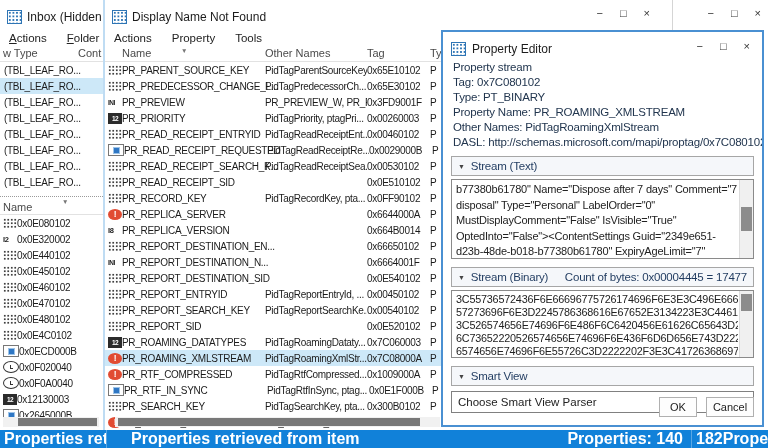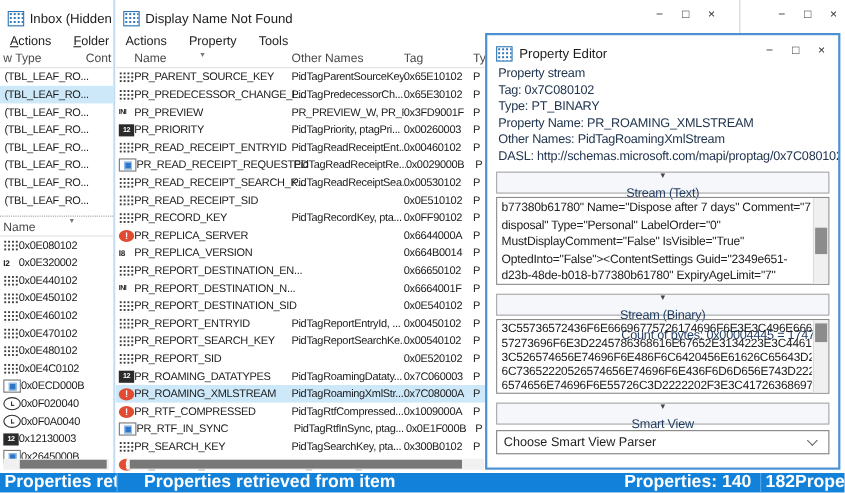--- a/index.html
+++ b/index.html
@@ -52,21 +52,21 @@
   
   .hsb{position:absolute;height:10px;background:#f1f1f1;bottom:3px;}
   .hsb .thumb{position:absolute;top:1px;height:8px;background:#787878;}
   .vsb{position:absolute;right:0;top:0;bottom:0;width:13px;background:#f0f0f0;border-left:1px solid #dcdcdc;}
   .vsb .thumb{position:absolute;left:1px;right:1px;background:#8c8c8c;}
   
   .dialog{position:absolute;left:441px;top:30px;width:319px;height:393px;border:2px solid #4a90d2;background:#fff;z-index:10;}
   .dlg-title{height:24px;display:flex;align-items:flex-end;gap:6px;padding-left:8px;font-size:12px;position:relative;}
   .dlg-info{margin:4px 0 0 10px;font-size:11.5px;line-height:15px;color:#22364f;letter-spacing:-0.2px;white-space:nowrap;overflow:hidden;}
   .sect{margin:6px 8px 0;height:18px;border:1px solid #a6a6a6;background:#f5f7fa;display:flex;align-items:center;gap:6px;
-        padding:0 6px;font-size:11.5px;color:#1f3a5f;letter-spacing:-0.2px;flex-direction:column;}
+        padding:0 6px;font-size:11.5px;color:#1f3a5f;letter-spacing:-0.2px;}
   .sect .collapse{font-size:7px;color:#444;line-height:1;}
   .sect .count{margin-left:auto;}
   .tbox{position:relative;margin:3px 8px 0;border:1px solid #8a8a8a;overflow:hidden;padding:2px 15px 0 4px;
         font-size:11px;letter-spacing:-0.2px;color:#222;}
   .tbox .tline{white-space:nowrap;overflow:hidden;}
   .tbox-text{height:76px;line-height:15.5px;}
   .tbox-bin{height:64px;line-height:13px;font-size:10.8px;}
   .dd{position:relative;margin:5px 8px 0;height:20px;border:1px solid #808080;display:flex;align-items:center;
       padding-left:6px;font-size:11.5px;color:#222;}
   .chev{position:absolute;right:11px;top:5px;width:6px;height:6px;border-right:1.4px solid #666;border-bottom:1.4px solid #666;transform:rotate(45deg);}
@@ -435,20 +435,24 @@
 
     <div class="sect" style="margin-top:8px">
       <span class="collapse tri"></span>
       <span>Smart View</span>
     </div>
     <div class="dd">
       <span>Choose Smart View Parser</span>
       <span class="chev"></span>
     </div>
 
+    <div class="btnrow">
+      <div class="btn btn-ok">OK</div>
+      <div class="btn btn-cancel">Cancel</div>
+    </div>
   </div>
 
   <div class="statusbar">
     <div class="seg seg1">
       <span>Properties retrieved</span>
     </div>
     <div class="seg seg2">
       <span>Properties retrieved from item</span>
       <span class="rcount">Properties: 140</span>
     </div>

